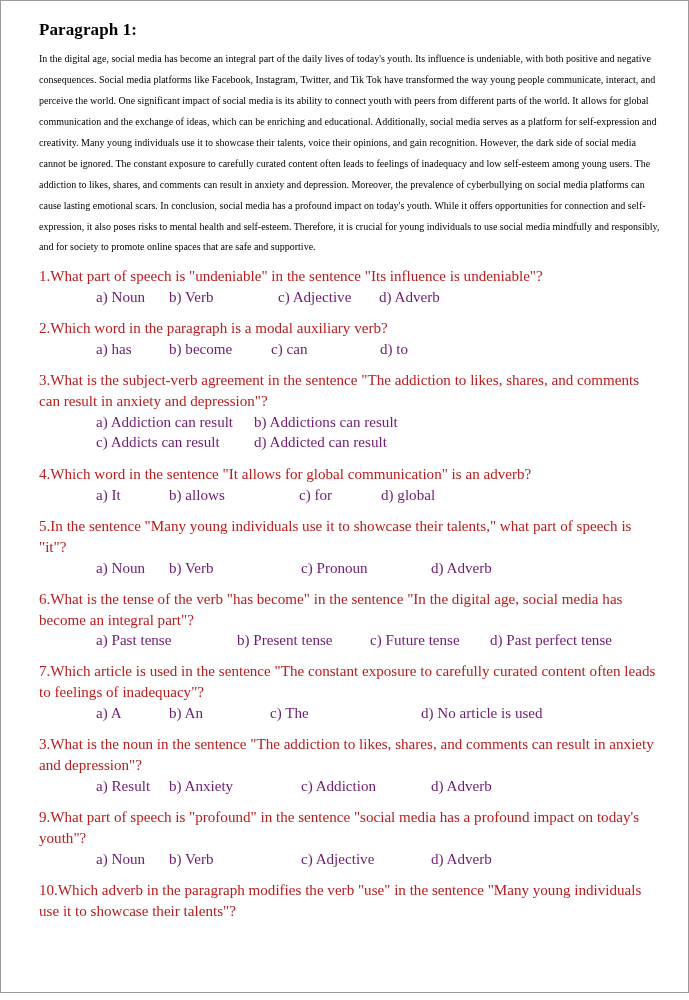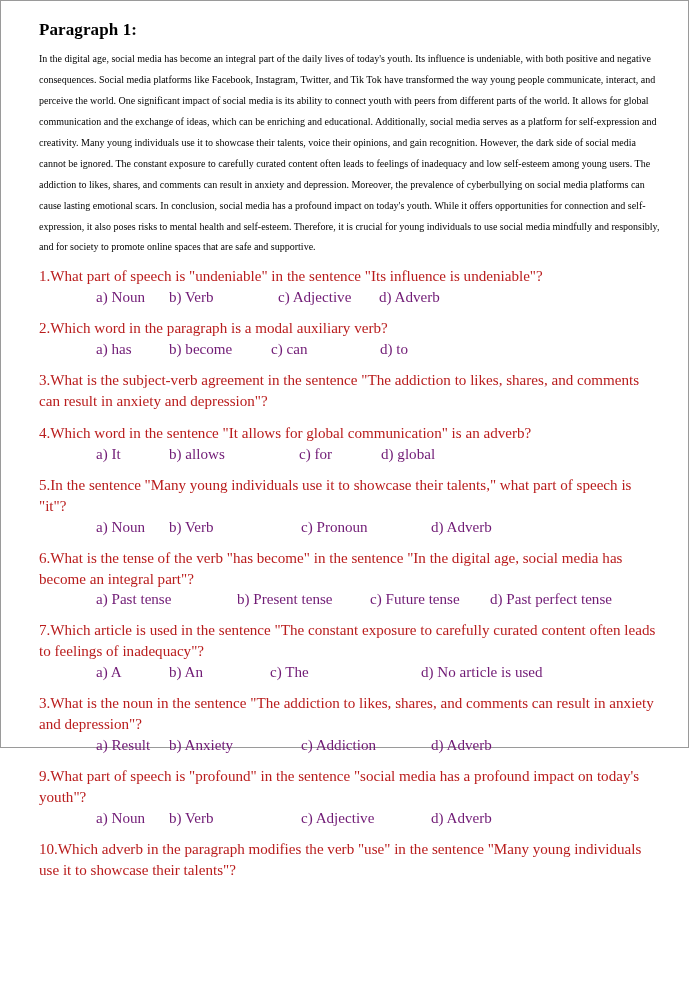--- a/index.html
+++ b/index.html
@@ -11,21 +11,21 @@
     width: 689px;
     height: 1000px;
     overflow: hidden;
     font-family: "Liberation Serif", "DejaVu Serif", serif;
   }
 
   .page {
     position: relative;
     box-sizing: border-box;
     width: 689px;
-    height: 748px;
+    height: 993px;
     background: #ffffff;
     border: 1px solid #9a9a9a;
     padding: 18px 22px 10px 38px;
   }
 
   .page-title {
     font-size: 17px;
     font-weight: bold;
     line-height: 1.25;
     color: #000000;
@@ -104,20 +104,26 @@
         <div class="options">
           <span class="opt" style="left: 57px;">a) has</span>
           <span class="opt" style="left: 130px;">b) become</span>
           <span class="opt" style="left: 232px;">c) can</span>
           <span class="opt" style="left: 341px;">d) to</span>
         </div>
         <div class="q-spacer"></div>
       </div>
       <div class="question-block">
         <div class="q-text">3.What is the subject-verb agreement in the sentence "The addiction to likes, shares, and comments can result in anxiety and depression"?</div>
+        <div class="options two-row">
+          <span class="opt" style="left: 57px;">a) Addiction can result</span>
+          <span class="opt" style="left: 215px;">b) Addictions can result</span>
+          <span class="opt row2" style="left: 57px;">c) Addicts can result</span>
+          <span class="opt row2" style="left: 215px;">d) Addicted can result</span>
+        </div>
         <div class="q-spacer"></div>
       </div>
       <div class="question-block">
         <div class="q-text">4.Which word in the sentence "It allows for global communication" is an adverb?</div>
         <div class="options">
           <span class="opt" style="left: 57px;">a) It</span>
           <span class="opt" style="left: 130px;">b) allows</span>
           <span class="opt" style="left: 260px;">c) for</span>
           <span class="opt" style="left: 342px;">d) global</span>
         </div>

